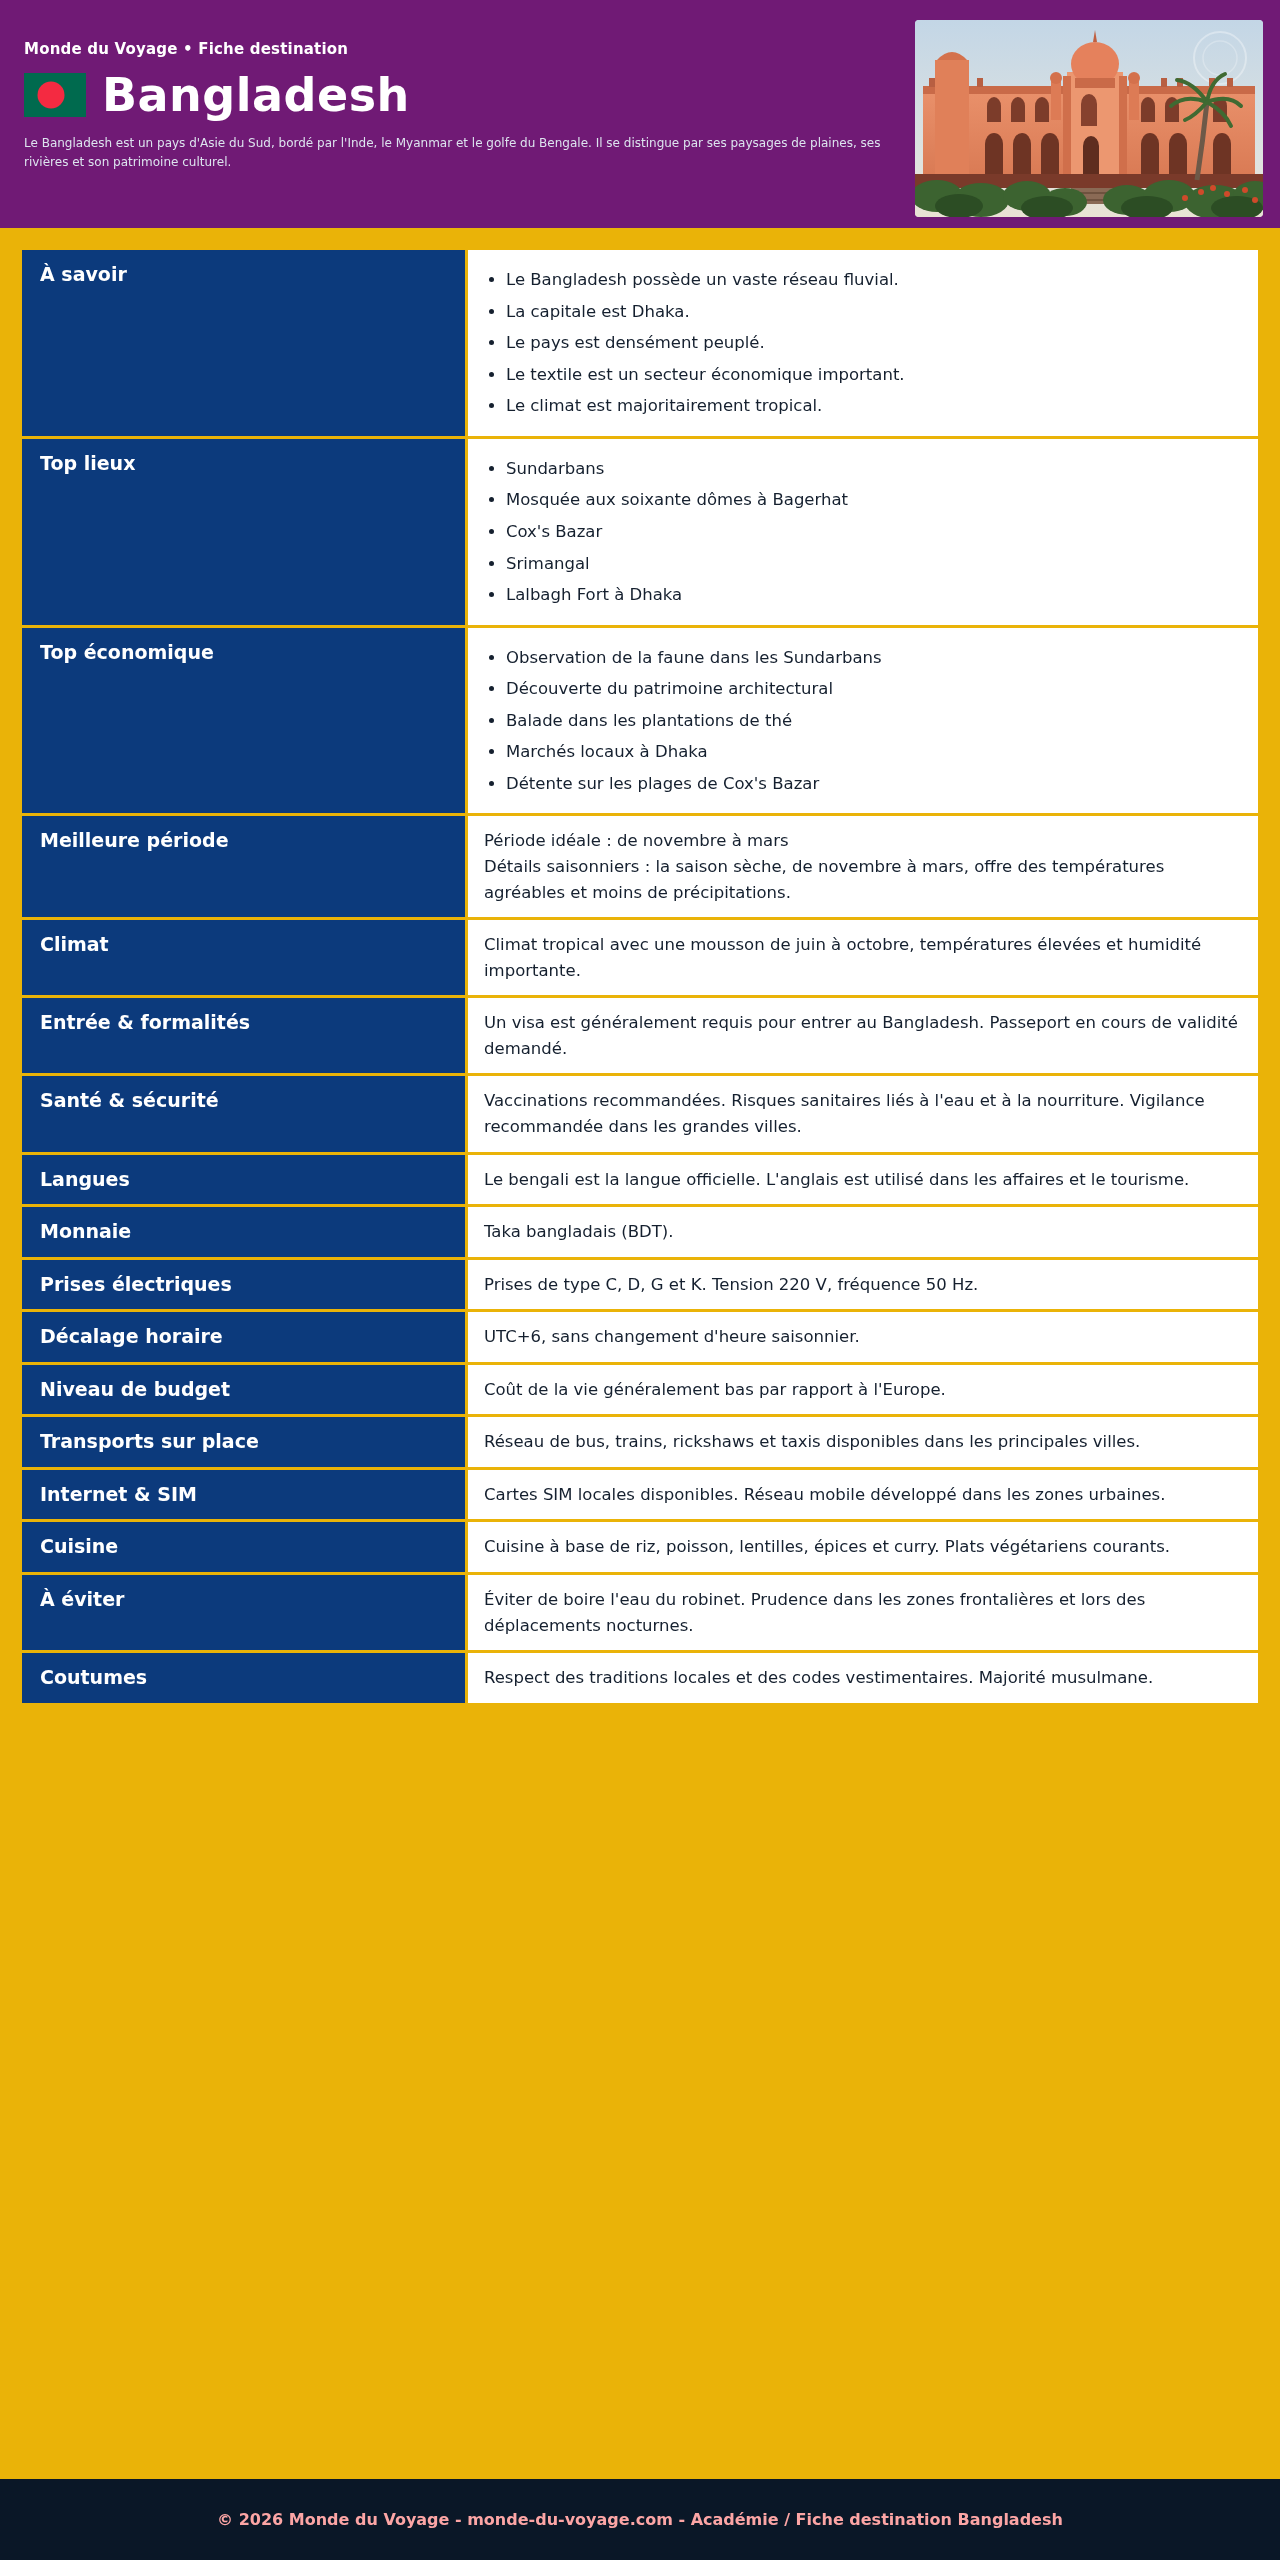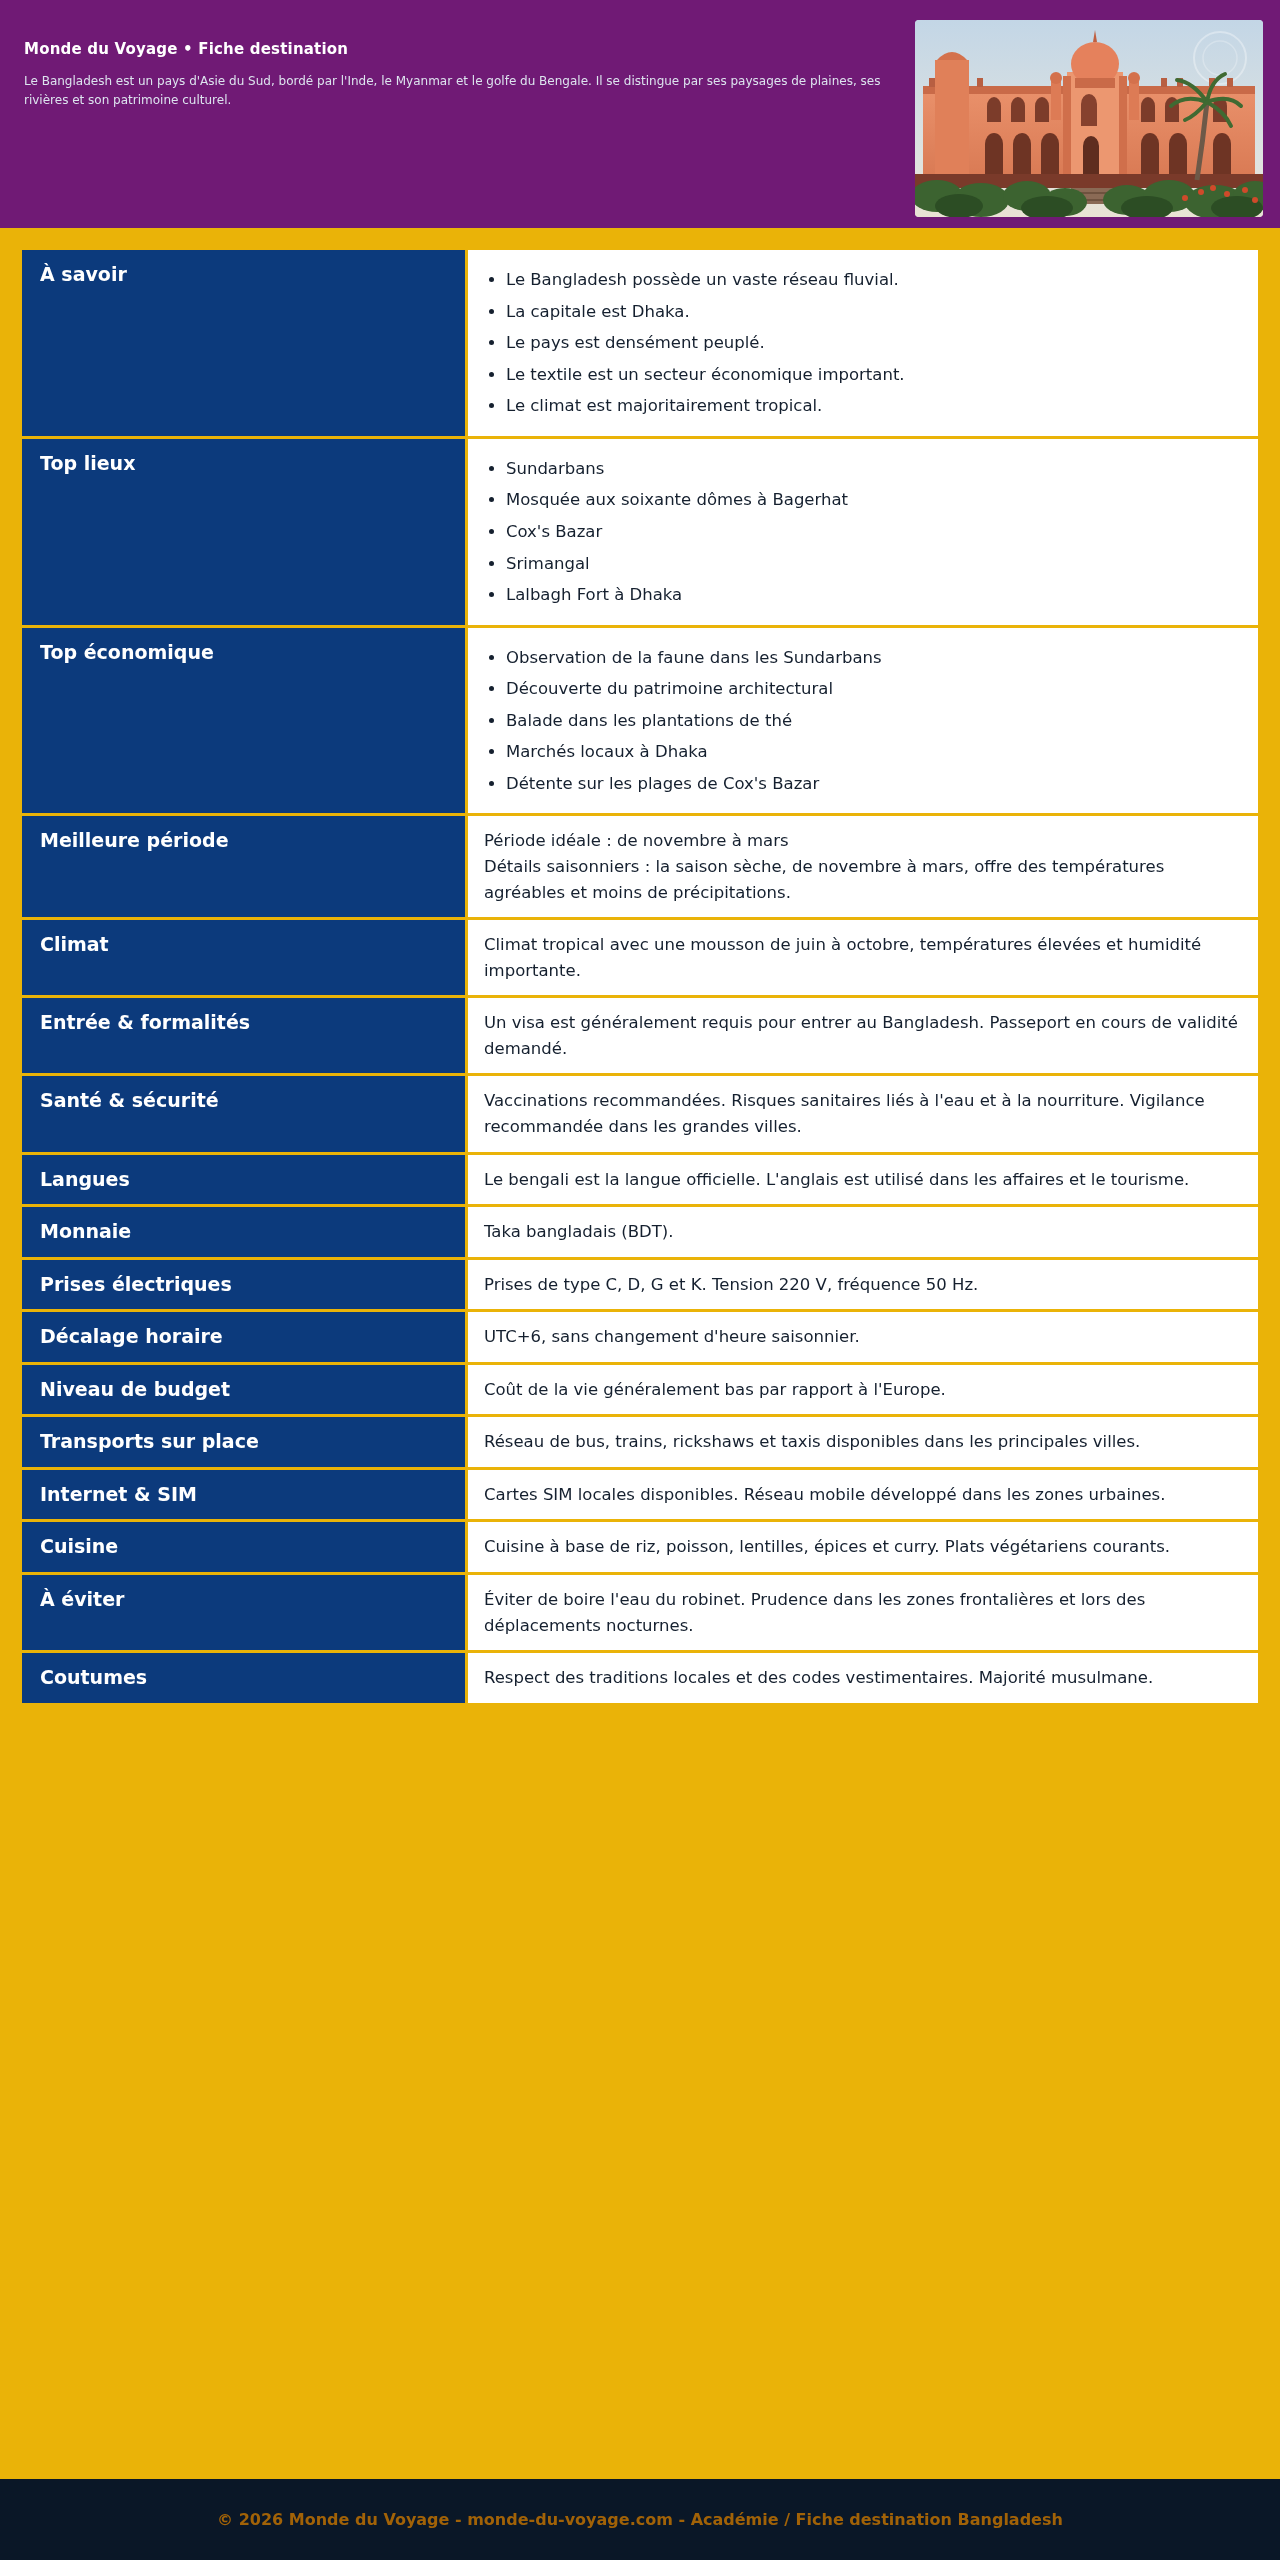--- a/index.html
+++ b/index.html
@@ -108,34 +108,41 @@
   td.content-cell li {
     padding: 3px 0;
   }
   td.content-cell li::marker { color: #15202f; }
 
   
   .page-footer {
     flex: 0 0 auto;
     height: 81px;
     background: #0a1727;
-    color: #a16207;
+    color: #fca5a5;
     font-size: 16px;
     font-weight: bold;
     display: flex;
     align-items: center;
     justify-content: center;
     text-align: center;
   }
 </style>
 </head>
 <body>
 
 <header class="page-header">
   <p class="eyebrow">Monde du Voyage • Fiche destination</p>
+  <div class="title-row">
+    <svg class="flag" viewBox="0 0 62 44" aria-hidden="true">
+      <rect x="0" y="0" width="62" height="44" fill="#006a4e"></rect>
+      <circle cx="27" cy="22" r="13.5" fill="#f42a41"></circle>
+    </svg>
+    <h1 class="page-title">Bangladesh</h1>
+  </div>
   <p class="header-desc">Le Bangladesh est un pays d'Asie du Sud, bordé par l'Inde, le Myanmar et le golfe du Bengale. Il se distingue par ses paysages de plaines, ses rivières et son patrimoine culturel.</p>
 
   <div class="photo-frame">
     <svg width="348" height="197" viewBox="0 0 348 197" aria-hidden="true">
       <defs>
         <linearGradient id="sky" x1="0" y1="0" x2="0" y2="1">
           <stop offset="0" stop-color="#c3d6e6"></stop>
           <stop offset="0.7" stop-color="#dfe3e0"></stop>
           <stop offset="1" stop-color="#e9e2d4"></stop>
         </linearGradient>

